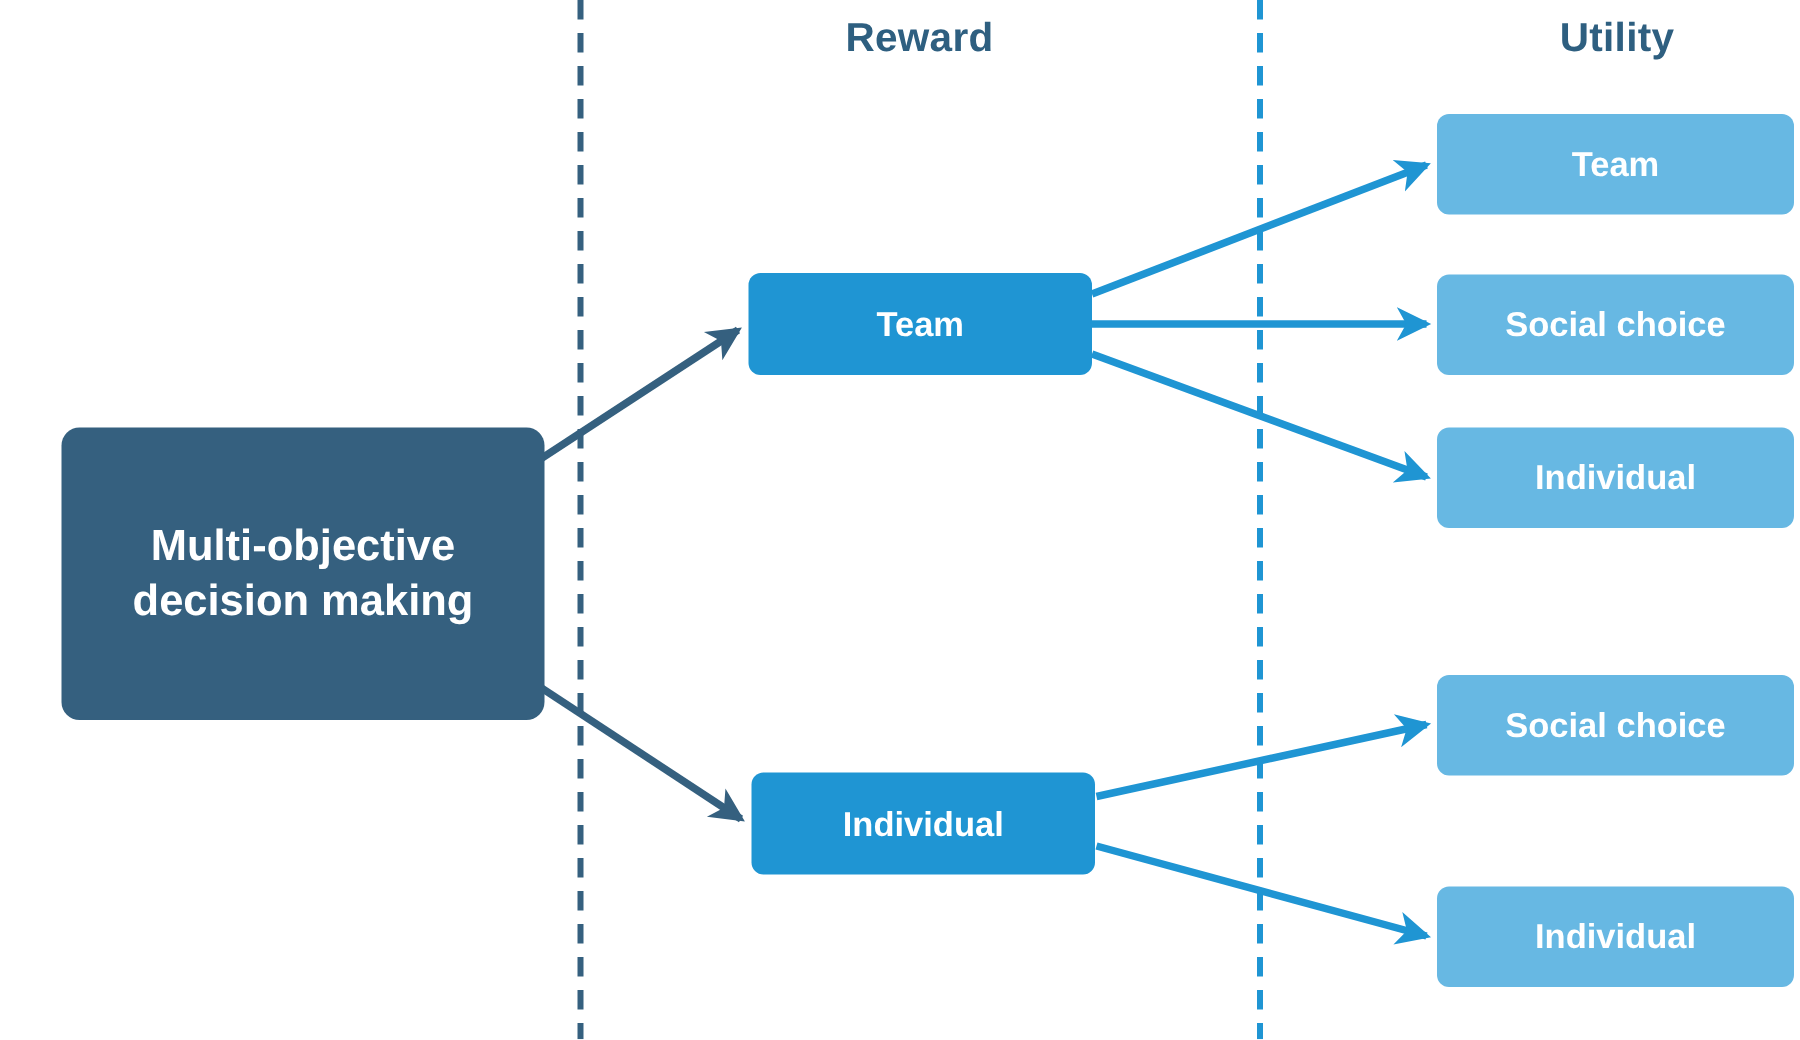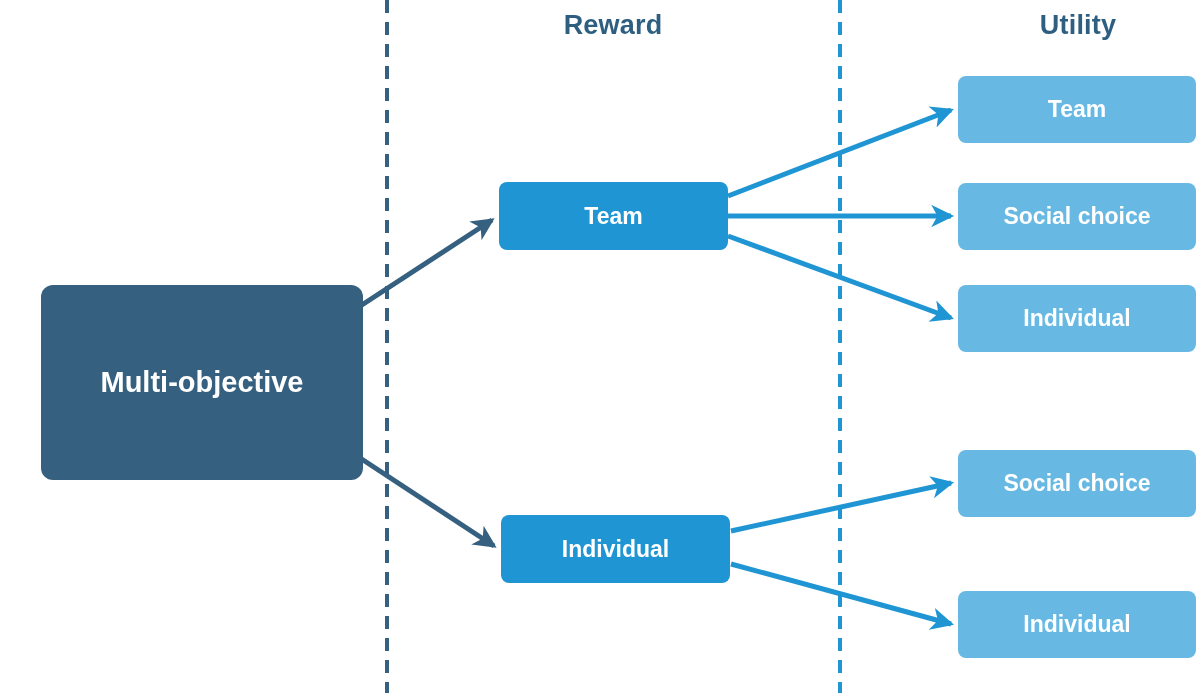--- a/index.html
+++ b/index.html
@@ -125,20 +125,21 @@
     <line class="edge-light" x1="728" y1="216" x2="951" y2="216" marker-end="url(#arrow-light)"></line>
     <line class="edge-light" x1="728" y1="236" x2="951" y2="318" marker-end="url(#arrow-light)"></line>
 
     <line class="edge-light" x1="731" y1="531" x2="951" y2="483" marker-end="url(#arrow-light)"></line>
     <line class="edge-light" x1="731" y1="564" x2="951" y2="624" marker-end="url(#arrow-light)"></line>
   </svg>
 
   <div class="node node-root">
     <div>
       <div>Multi-objective</div>
+      <div>decision making</div>
     </div>
   </div>
 
   <div class="node node-reward" id="node-reward-team">Team</div>
   <div class="node node-reward" id="node-reward-individual">Individual</div>
 
   <div class="node node-utility" id="node-utility-team">Team</div>
   <div class="node node-utility" id="node-utility-social-choice-top">Social choice</div>
   <div class="node node-utility" id="node-utility-individual-top">Individual</div>
   <div class="node node-utility" id="node-utility-social-choice-bottom">Social choice</div>

